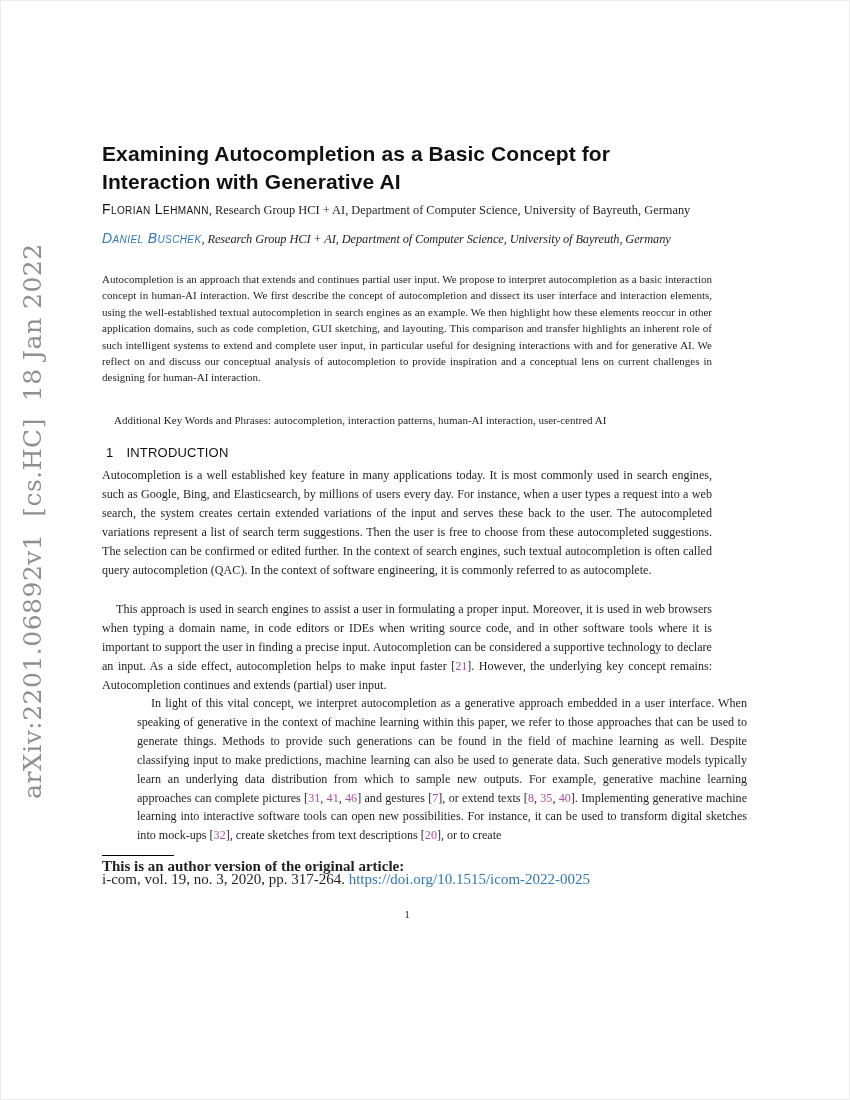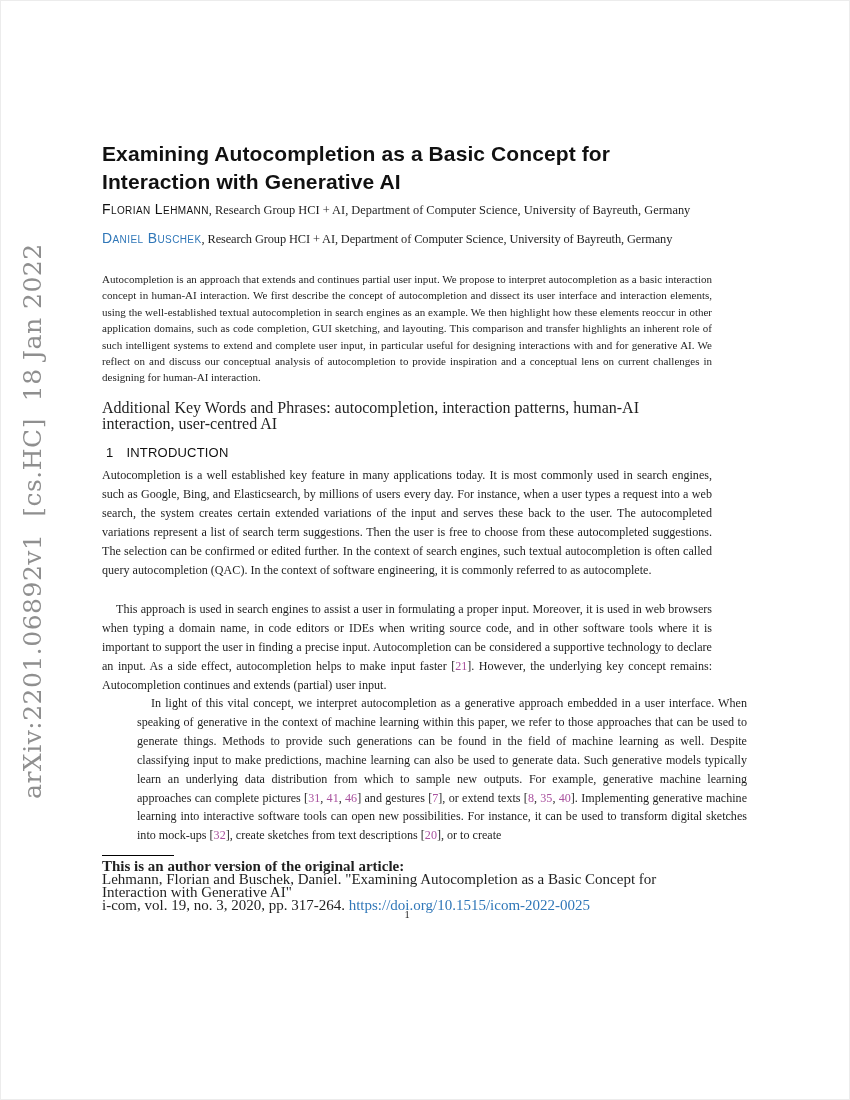--- a/index.html
+++ b/index.html
@@ -48,44 +48,44 @@
     letter-spacing: 0.1px;
     margin: 0;
   }
 
   .authors { top: 197px; }
   .author-entry {
     font-size: 12.4px;
     line-height: 24px;
     text-align: justify;
   }
-  .author-entry.nowrap { white-space: nowrap; letter-spacing: -0.12px; }
+  .author-entry.nowrap { white-space: nowrap; letter-spacing: -0.12px; font-style: italic; }
   .author-entry + .author-entry { margin-top: 4px; }
   .author-name {
     font-family: "Liberation Sans", "DejaVu Sans", sans-serif;
     font-variant-caps: small-caps;
     font-size: 14px;
     letter-spacing: 0.4px;
     color: #111111;
   }
   .author-name.linked { color: var(--link_blue, #3077B8); }
 
   .abstract {
     top: 271px;
     font-size: 11px;
     line-height: 16.4px;
     text-align: justify;
     margin: 0;
   }
 
   .keywords {
     top: 400px;
-    font-size: 16px;
+    font-size: 11px;
     line-height: 16px;
-    margin: 0;
+    margin: 12px;
   }
 
   .section-heading {
     top: 441px;
     font-family: "Liberation Sans", "DejaVu Sans", sans-serif;
     font-weight: normal;
     font-size: 13px;
     letter-spacing: 0.2px;
     color: #111111;
     margin: 4px;
@@ -160,21 +160,20 @@
     <span class="sec-num">1</span><span>INTRODUCTION</span>
   </h2>
 
   <p class="content-block body-para para-1">Autocompletion is a well established key feature in many applications today. It is most commonly used in search engines, such as Google, Bing, and Elasticsearch, by millions of users every day. For instance, when a user types a request into a web search, the system creates certain extended variations of the input and serves these back to the user. The autocompleted variations represent a list of search term suggestions. Then the user is free to choose from these autocompleted suggestions. The selection can be confirmed or edited further. In the context of search engines, such textual autocompletion is often called query autocompletion (QAC). In the context of software engineering, it is commonly referred to as autocomplete.</p>
   <p class="content-block body-para para-2 indented">This approach is used in search engines to assist a user in formulating a proper input. Moreover, it is used in web browsers when typing a domain name, in code editors or IDEs when writing source code, and in other software tools where it is important to support the user in finding a precise input. Autocompletion can be considered a supportive technology to declare an input. As a side effect, autocompletion helps to make input faster [<span class="cite">21</span>]. However, the underlying key concept remains: Autocompletion continues and extends (partial) user input.</p>
   <p class="content-block body-para para-3 indented">In light of this vital concept, we interpret autocompletion as a generative approach embedded in a user interface. When speaking of generative in the context of machine learning within this paper, we refer to those approaches that can be used to generate things. Methods to provide such generations can be found in the field of machine learning as well. Despite classifying input to make predictions, machine learning can also be used to generate data. Such generative models typically learn an underlying data distribution from which to sample new outputs. For example, generative machine learning approaches can complete pictures [<span class="cite">31</span>, <span class="cite">41</span>, <span class="cite">46</span>] and gestures [<span class="cite">7</span>], or extend texts [<span class="cite">8</span>, <span class="cite">35</span>, <span class="cite">40</span>]. Implementing generative machine learning into interactive software tools can open new possibilities. For instance, it can be used to transform digital sketches into mock-ups [<span class="cite">32</span>], create sketches from text descriptions [<span class="cite">20</span>], or to create</p>
 
   <div class="content-block footnote">
     <div class="footnote-rule"></div>
     <p class="fn-bold">This is an author version of the original article:</p>
-    <p>Lehmann, Florian and Buschek, Daniel. "Examining Autocompletion as a Basic Concept for Interaction with Generative AI"</p>
     <p>
       <span>i-com, vol. 19, no. 3, 2020, pp. 317-264. </span><span class="doi-link">https://doi.org/10.1515/icom-2022-0025</span>
     </p>
   </div>
 
   <div class="content-block page-number">1</div>
 
 </div>
 
 </body></html>

